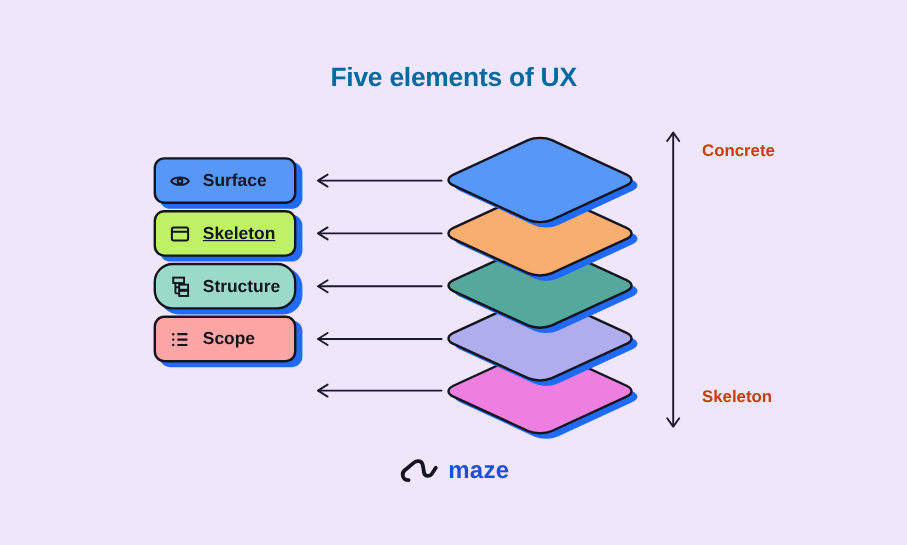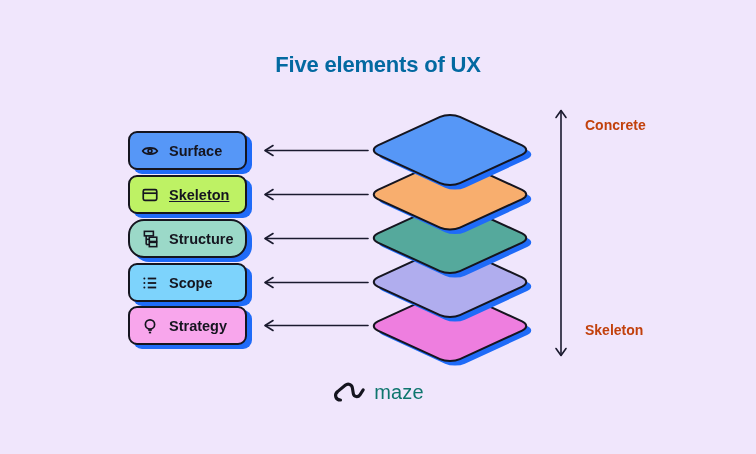--- a/index.html
+++ b/index.html
@@ -15,21 +15,21 @@
   .chip{
     position:absolute;left:128px;width:119px;height:39px;box-sizing:border-box;
     border:2px solid #15151F;border-radius:9px;
     display:flex;align-items:center;gap:10px;padding-left:11px;
   }
   .chip .label{font-size:14.5px;font-weight:700;color:#15151F;}
   .chip .icn{display:flex;align-items:center;justify-content:center;width:18px;height:18px;}
   .diagram-svg{position:absolute;left:0;top:0;}
   .axis-label{position:absolute;left:585px;font-size:14px;font-weight:700;color:#c2410c;}
   .logo{position:absolute;left:0;top:380px;width:756px;display:flex;align-items:center;justify-content:center;gap:8px;}
-  .logo .word{font-size:20px;font-weight:400;letter-spacing:0.2px;color:#0f766e;}
+  .logo .word{font-size:20px;font-weight:700;letter-spacing:0.2px;color:#1d4ed8;}
 </style>
 </head>
 <body>
 
 <div class="canvas" style="background: rgb(240, 230, 252);">
 
   <div class="title">Five elements of UX</div>
 
   <svg class="diagram-svg" width="756" height="454" viewBox="0 0 756 454">
     <g stroke="#1A1A2E" stroke-width="1.6" fill="none" stroke-linecap="round" stroke-linejoin="round">
@@ -112,44 +112,34 @@
         <path d="M4.6 5.2 V12.9"></path>
         <path d="M4.6 8.3 H7.4"></path>
         <path d="M4.6 12.9 H7.4"></path>
         <rect x="7.4" y="6.4" width="6.6" height="3.8"></rect>
         <rect x="7.4" y="11" width="6.6" height="3.8"></rect>
       </svg>
     </span>
     <span class="label">Structure</span>
   </div>
 
-  <div class="chip" style="top: 263px; background: #7dd3fc; box-shadow: rgb(31, 107, 248) 5px 4px 0px;">
+  <div class="chip" style="top: 263px; background: #fca5a5; box-shadow: rgb(31, 107, 248) 5px 4px 0px;">
     <span class="icn">
       <svg width="18" height="18" viewBox="0 0 16 16" fill="none" stroke="#15151F" stroke-width="1.6">
         <path d="M6 4 H13.5"></path>
           <path d="M6 8 H13.5"></path>
           <path d="M6 12 H13.5"></path>
         <circle cx="3" cy="4" r="0.9" fill="#15151F" stroke="none"></circle>
         <circle cx="3" cy="8" r="0.9" fill="#15151F" stroke="none"></circle>
         <circle cx="3" cy="12" r="0.9" fill="#15151F" stroke="none"></circle>
       </svg>
     </span>
     <span class="label">Scope</span>
   </div>
 
-  <div class="chip" style="top: 306px; background: rgb(248, 166, 236); box-shadow: rgb(31, 107, 248) 5px 4px 0px;">
-    <span class="icn">
-      <svg width="18" height="18" viewBox="0 0 16 16" fill="none" stroke="#15151F" stroke-width="1.5">
-        <circle cx="8" cy="6.6" r="4.1"></circle>
-        <path d="M6.4 11.6 H9.6"></path>
-        <path d="M7 13.8 H9"></path>
-      </svg>
-    </span>
-    <span class="label">Strategy</span>
-  </div>
 
   <div class="axis-label" style="top:117px">Concrete</div>
   <div class="axis-label" style="top:322px">Skeleton</div>
 
   <div class="logo">
     <span style="display:flex;align-items:center;">
       <svg width="34" height="25" viewBox="0 0 36 26" fill="none" stroke="#15151F" stroke-width="3.3" stroke-linecap="round">
         <path d="M9 21 C3.5 21 2 14.8 6.2 11.8 L14 5.4 C17 3 21 4.4 21.6 8.2 L22.6 14.4 C23.2 17.8 27.6 18.4 29.6 15.4 L33 10.2"></path>
       </svg>
     </span>

